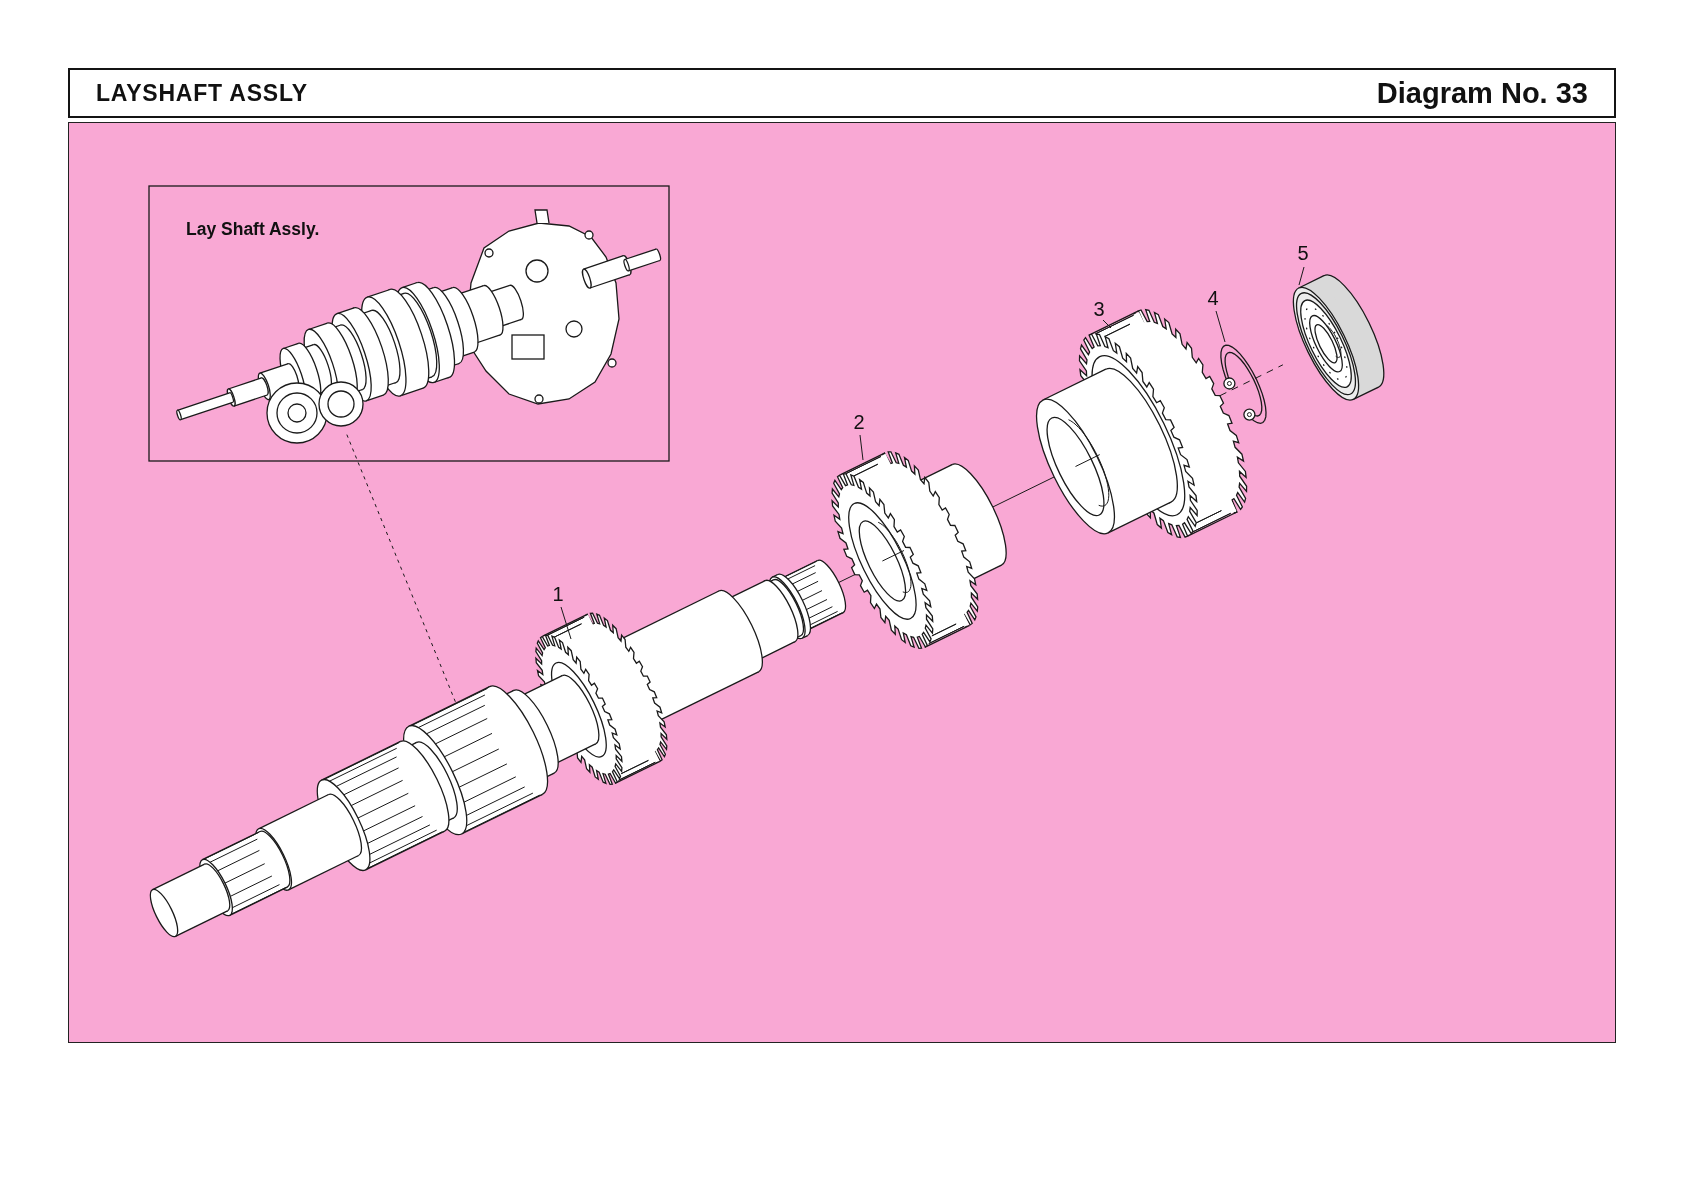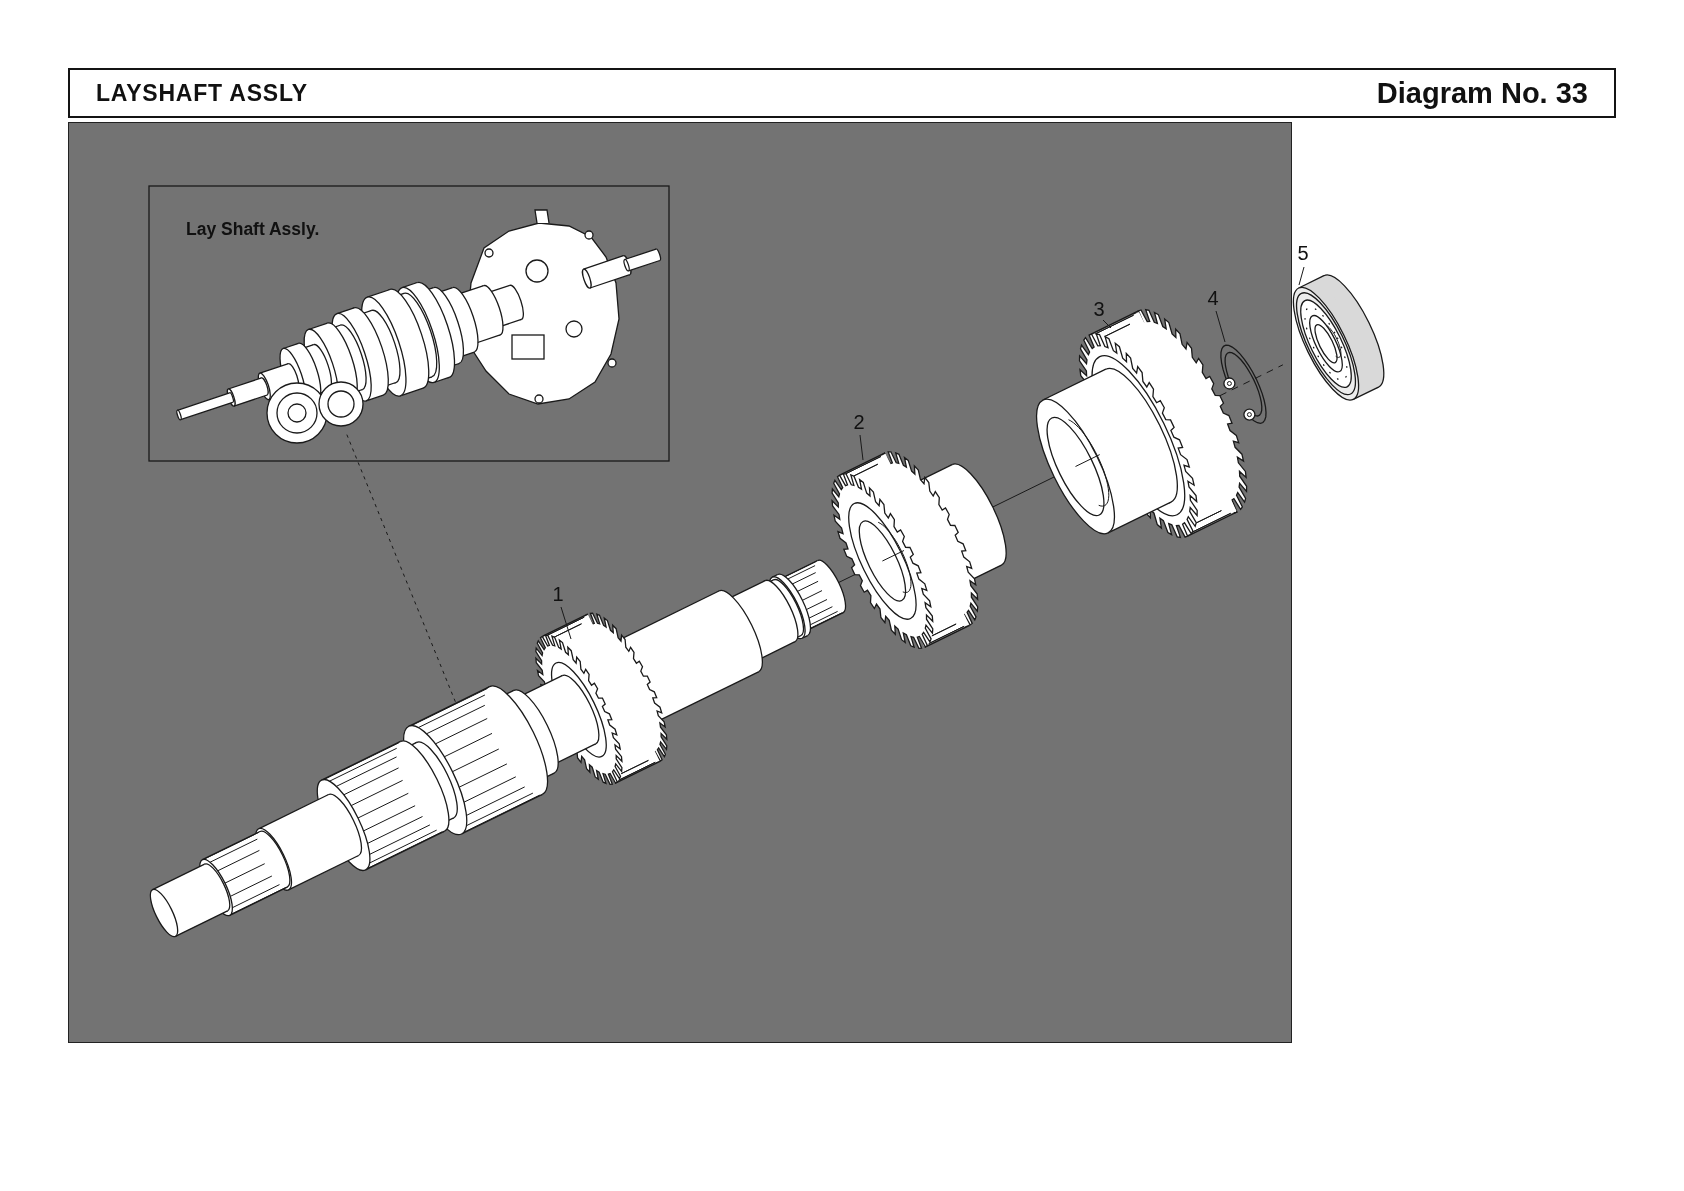--- a/index.html
+++ b/index.html
@@ -1,21 +1,21 @@
 <!DOCTYPE html>
 <html style="--line: #1a1a1a;"><head>
 <meta charset="utf-8">
 <style>
   *{margin:0;padding:0;box-sizing:border-box}
   html,body{background:#fff}
   body{width:1684px;height:1191px;position:relative;font-family:"Liberation Sans",sans-serif;color:#111;overflow:hidden}
   .header-box{position:absolute;left:68px;top:68px;width:1548px;height:50px;border:2px solid #141414;display:flex;align-items:center;justify-content:space-between;padding:13px 26px;background:#fff}
   .page-title{font-size:23px;font-weight:bold;letter-spacing:.8px}
   .diagram-no{font-size:29px;font-weight:bold}
-  .diagram-box{position:absolute;left:68px;top:122px;width:1224px;height:921px;border:1.5px solid #222;background:#737373}
+  .diagram-box{position:absolute;left:68px;top:122px;width:1548px;height:921px;border:1.5px solid #222;background:#f9a8d4}
   .diagram-box svg{position:absolute;left:0;top:0}
   .inset-label{position:absolute;left:117px;top:96px;font-size:17.5px;font-weight:bold}
   .callout{position:absolute;transform:translate(-50%,-50%);font-size:20px;line-height:1}
   #art .ln{stroke:var(--line,#1a1a1a);stroke-width:1.3}
   #art .thin{stroke-width:1}
 </style>
 </head>
 <body>
 
 <div class="header-box">

